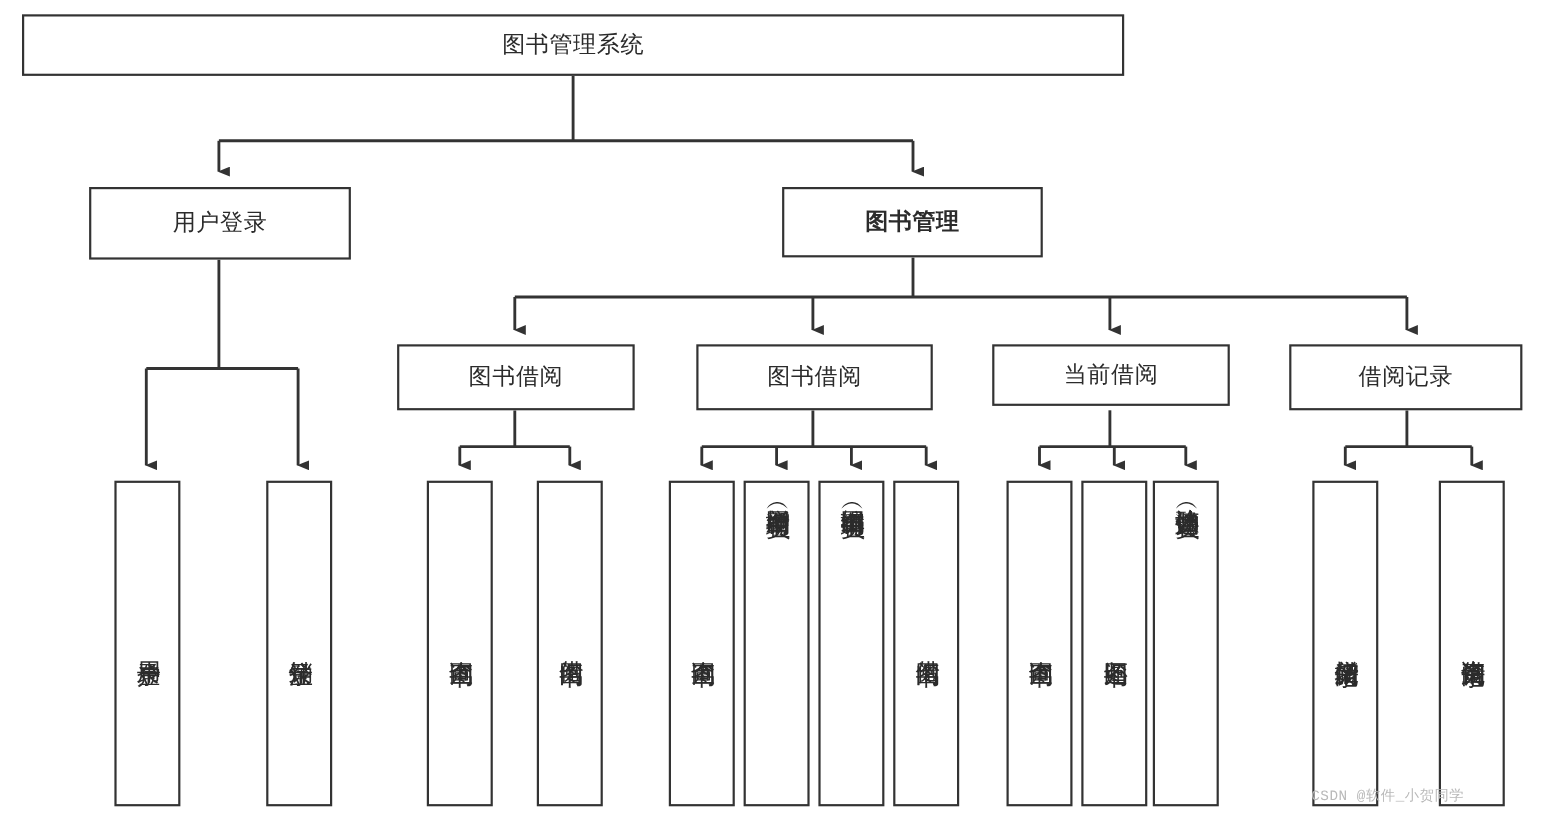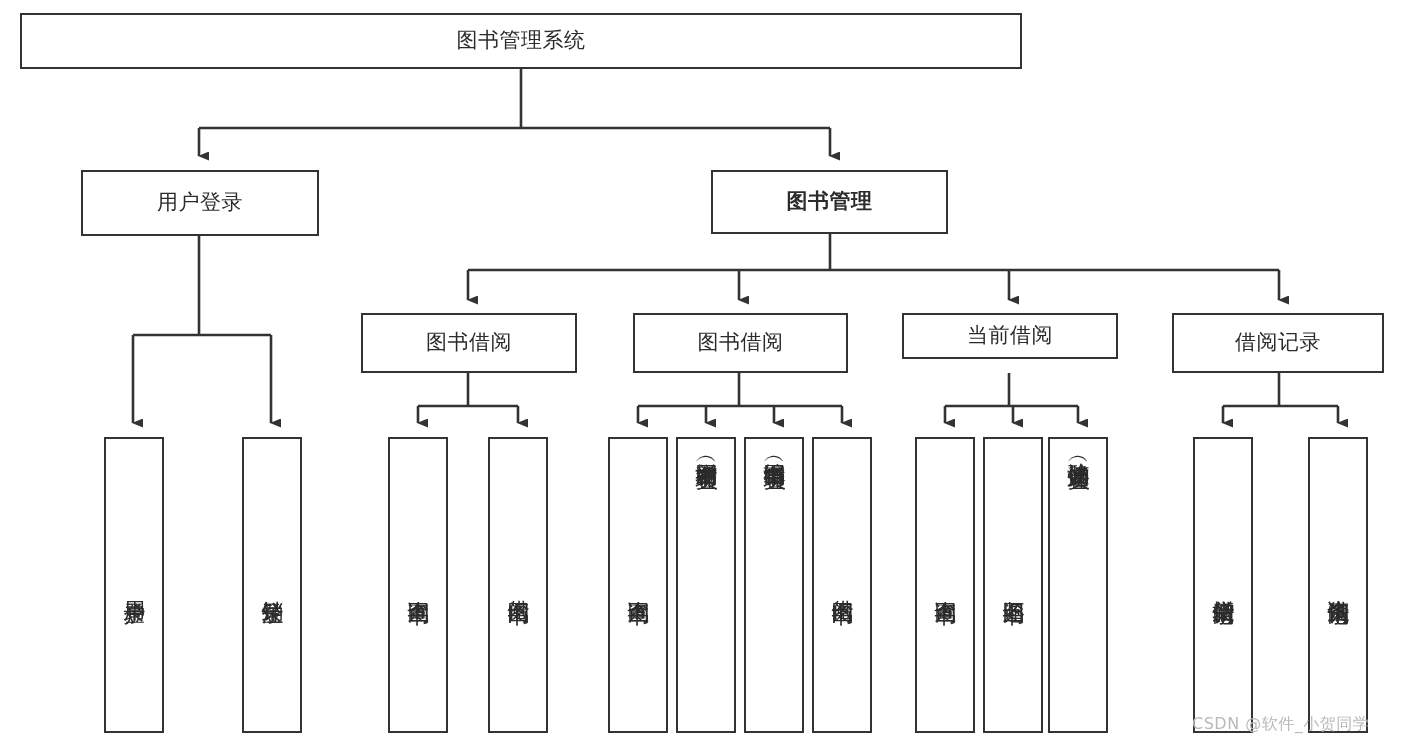--- a/index.html
+++ b/index.html
@@ -56,24 +56,25 @@
     align-items: center;
     justify-content: center;
     padding: 6px 0;
   }
   .node-box.vertical.align-top {
     align-items: flex-start;
   }
   #watermark {
     position: absolute;
     color: #b9b9b9;
-    font-size: 16px;
+    font-size: 13px;
     letter-spacing: 0.5px;
     white-space: nowrap;
     user-select: none;
+    font-family: Liberation Mono, monospace;
   }
 </style>
 </head>
 <body>
 
 <div id="diagram-root">
 
   <svg id="diagram-svg" viewBox="0 0 1405 747" xmlns="http://www.w3.org/2000/svg">
     <defs>
       <marker id="arrowhead" markerWidth="9" markerHeight="11" refX="4.5" refY="10" orient="auto" markerUnits="userSpaceOnUse">
@@ -136,21 +137,21 @@
   <div class="node-box" style="left:711px; top:170px; width:237px; height:64px;font-weight:bold;">
     <span class="node-label">图书管理</span>
   </div>
 
   <div class="node-box" style="left:361px; top:313px; width:216px; height:60px;">
     <span class="node-label">图书借阅</span>
   </div>
   <div class="node-box" style="left:633px; top:313px; width:215px; height:60px;">
     <span class="node-label">图书借阅</span>
   </div>
-  <div class="node-box" style="left:902px; top:313px; width:216px; height:46px;">
+  <div class="node-box" style="left:902px; top:313px; width:216px; height:56px;">
     <span class="node-label">当前借阅</span>
   </div>
   <div class="node-box" style="left:1172px; top:313px; width:212px; height:60px;">
     <span class="node-label">借阅记录</span>
   </div>
 
   <div class="node-box vertical" style="left:104px; top:437px; width:60px; height:296px;">
     <span class="node-label">用户登录</span>
   </div>
   <div class="node-box vertical" style="left:242px; top:437px; width:60px; height:296px;">

